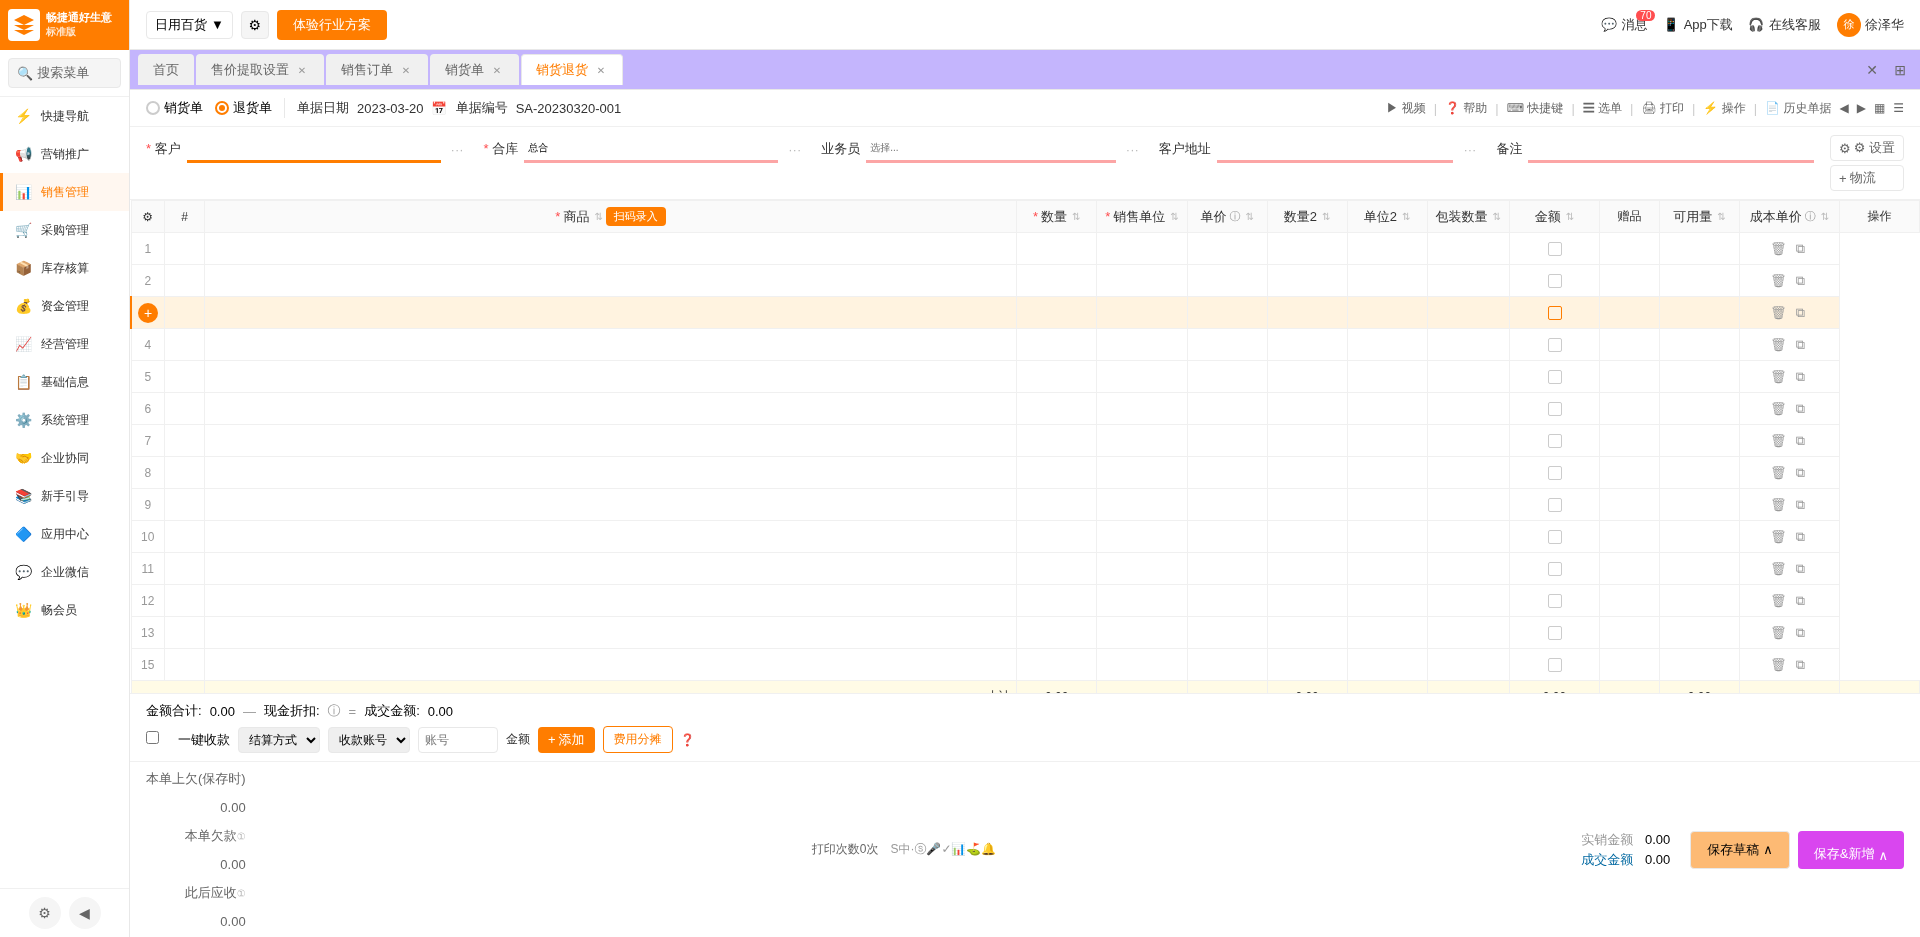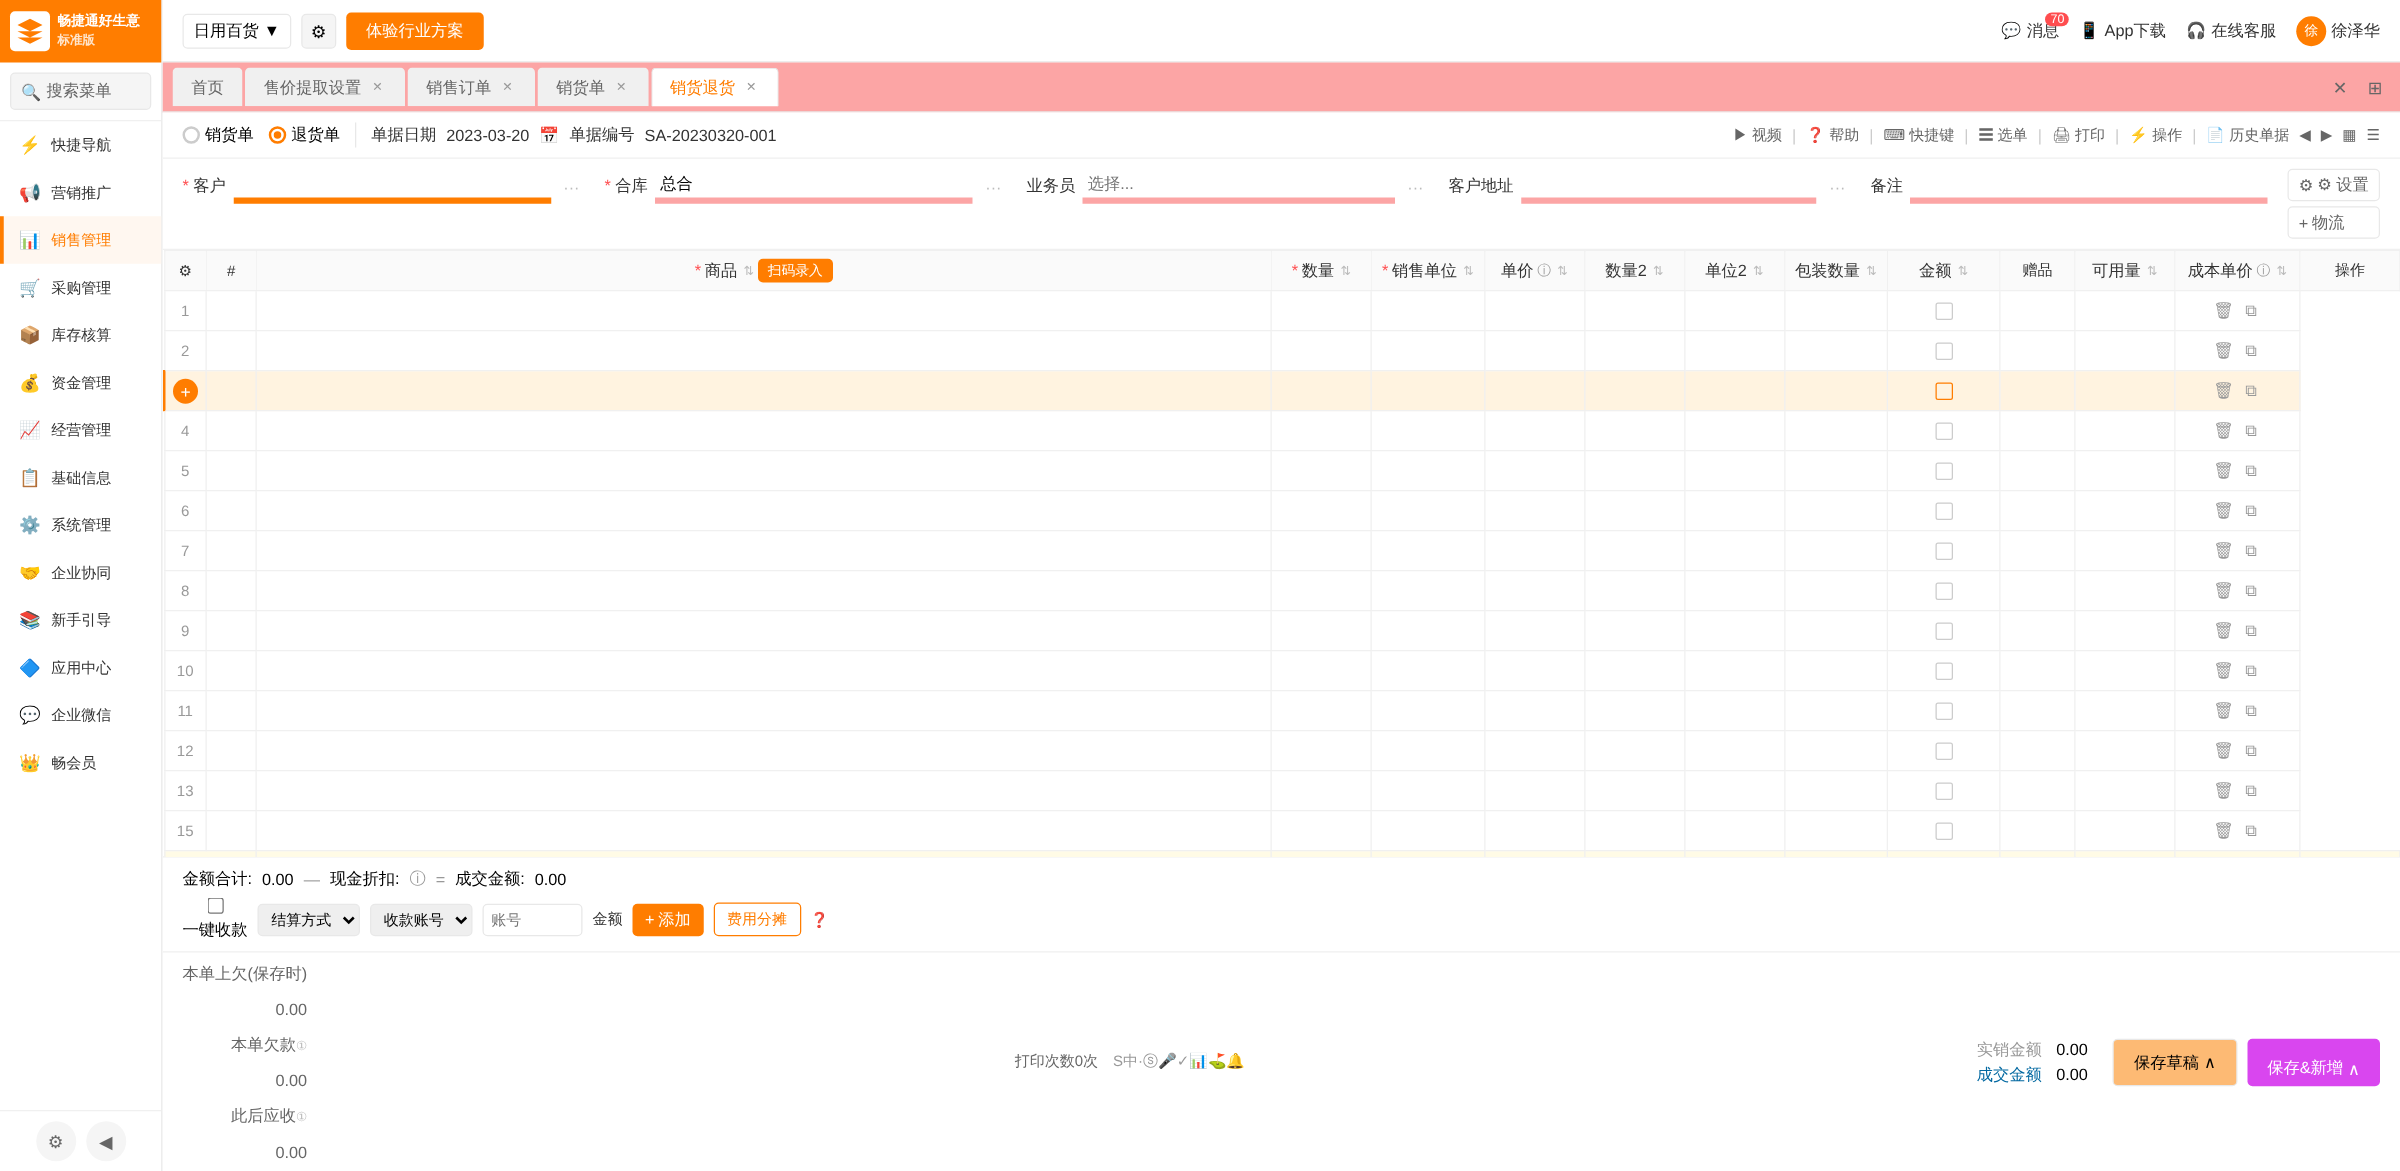--- a/index.html
+++ b/index.html
@@ -27,21 +27,21 @@
     .top-header-left { display: flex; align-items: center; gap: 8px; }
     .daily-selector { display: flex; align-items: center; gap: 4px; padding: 4px 8px; border: 1px solid #e8e8e8; border-radius: 4px; cursor: pointer; font-size: 13px; }
     .gear-btn { width: 28px; height: 28px; background: #f5f5f5; border: 1px solid #e8e8e8; border-radius: 4px; display: flex; align-items: center; justify-content: center; cursor: pointer; font-size: 14px; }
     .experience-btn { background: #ff7d00; color: white; border: none; border-radius: 4px; padding: 6px 16px; cursor: pointer; font-size: 13px; }
     .top-header-right { display: flex; align-items: center; gap: 16px; }
     .header-action { display: flex; align-items: center; gap: 4px; cursor: pointer; color: #333; font-size: 12px; position: relative; }
     .notif-badge { background: #ff4d4f; color: white; border-radius: 10px; font-size: 10px; padding: 0 4px; position: absolute; top: -6px; right: -8px; min-width: 16px; text-align: center; }
     .user-avatar { width: 24px; height: 24px; border-radius: 50%; background: #ff7d00; display: flex; align-items: center; justify-content: center; color: white; font-size: 11px; }
 
     
-    .tab-bar { height: 40px; background: #fca5a5; display: flex; align-items: center; padding: 0 8px; gap: 2px; border-bottom: 1px solid #e8e8e8; flex-shrink: 0; }
+    .tab-bar { height: 40px; background: #c4b5fd; display: flex; align-items: center; padding: 0 8px; gap: 2px; border-bottom: 1px solid #e8e8e8; flex-shrink: 0; }
     .tab { padding: 6px 14px; border-radius: 4px 4px 0 0; cursor: pointer; font-size: 13px; display: flex; align-items: center; gap: 6px; background: #f0f0f0; color: #666; border: 1px solid transparent; border-bottom: none; }
     .tab.active { background: #fff; color: #ff7d00; border-color: #e8e8e8; }
     .tab-close { width: 14px; height: 14px; display: flex; align-items: center; justify-content: center; border-radius: 50%; font-size: 10px; color: #999; }
     .tab-bar-actions { margin-left: auto; display: flex; gap: 4px; }
     .tab-bar-action { width: 24px; height: 24px; background: none; border: none; cursor: pointer; color: #666; font-size: 14px; }
 
     
     .content { flex: 1; overflow: hidden; display: flex; flex-direction: column; background: #fff; margin: 0; }
 
     
@@ -78,38 +78,38 @@
     .sort-icon { color: #bbb; font-size: 10px; margin-left: 2px; cursor: pointer; }
     .th-content { display: flex; align-items: center; justify-content: center; gap: 3px; }
     .subtotal-row td { background: #fffbe6 !important; font-weight: 500; }
 
     
     .bottom-area { border-top: 1px solid #f0f0f0; padding: 8px 16px; background: #fff; flex-shrink: 0; }
     .amount-row { display: flex; align-items: center; gap: 8px; font-size: 13px; }
     .minus-icon { color: #999; }
     .equals-icon { color: #999; }
     .payment-row { display: flex; align-items: center; gap: 8px; margin-top: 6px; }
-    .checkbox-label { display: flex; align-items: center; gap: 4px; font-size: 12px; cursor: pointer; flex-direction: column; }
+    .checkbox-label { display: flex; align-items: flex-start; gap: 19px; font-size: 12px; cursor: pointer; }
     .select-box { height: 26px; border: 1px solid #e8e8e8; border-radius: 4px; padding: 0 6px; font-size: 12px; outline: none; cursor: pointer; }
     .text-input-sm { height: 26px; border: 1px solid #e8e8e8; border-radius: 4px; padding: 0 6px; font-size: 12px; outline: none; width: 80px; }
     .add-btn { background: #ff7d00; color: white; border: none; border-radius: 4px; padding: 4px 10px; font-size: 12px; cursor: pointer; display: flex; align-items: center; gap: 3px; }
     .split-btn { background: #fff; border: 1px solid #ff7d00; color: #ff7d00; border-radius: 4px; padding: 4px 10px; font-size: 12px; cursor: pointer; }
     .help-icon { color: #999; cursor: pointer; font-size: 12px; }
 
     
     .footer { display: flex; align-items: center; justify-content: space-between; padding: 8px 16px; background: #fff; border-top: 1px solid #f0f0f0; flex-shrink: 0; }
     .footer-left { display: flex; align-items: flex-end; gap: 12px; font-size: 12px; color: #666; flex-direction: column; }
     .footer-center { display: flex; align-items: center; gap: 4px; }
     .footer-right { display: flex; gap: 8px; margin-left: 19px; }
     .save-draft-btn { background: #fdba74; border: 1px solid #e8e8e8; border-radius: 4px; padding: 6px 16px; font-size: 13px; cursor: pointer; display: flex; align-items: center; gap: 4px; }
     .save-new-btn { background: #d946ef; color: white; border: none; border-radius: 4px; padding: 6px 16px; font-size: 13px; cursor: pointer; display: flex; align-items: flex-end; gap: 4px; }
     .field-group { display: flex; align-items: center; gap: 6px; }
     .field-label { color: #333; font-size: 13px; white-space: nowrap; }
     .field-label.req::before { content: '* '; color: #ff4d4f; }
-    .field-input { flex: 1; height: 28px; border: none; border-bottom: 5px solid #fca5a5; outline: none; padding: 2px 4px; font-size: 13px; }
+    .field-input { flex: 1; height: 28px; border: none; border-bottom: 3px solid #fca5a5; outline: none; padding: 2px 4px; font-size: 10px; }
     .field-dots { color: #bbb; cursor: pointer; margin-left: 4px; }
 
     .th-settings { width: 32px; }
     .col-num { width: 40px; }
     .col-product { min-width: 160px; }
     .col-qty { width: 80px; }
     .col-unit { width: 90px; }
     .col-price { width: 80px; }
     .col-qty2 { width: 80px; }
     .col-unit2 { width: 80px; }

